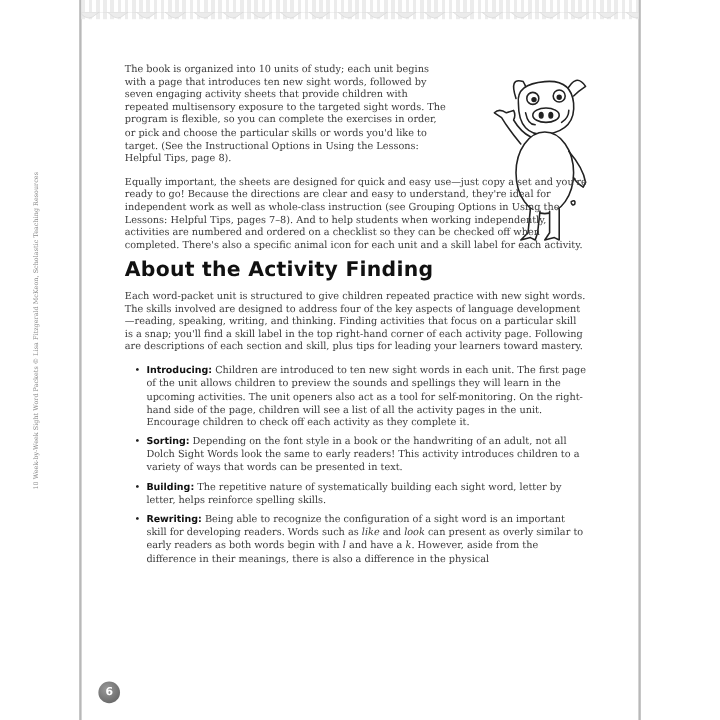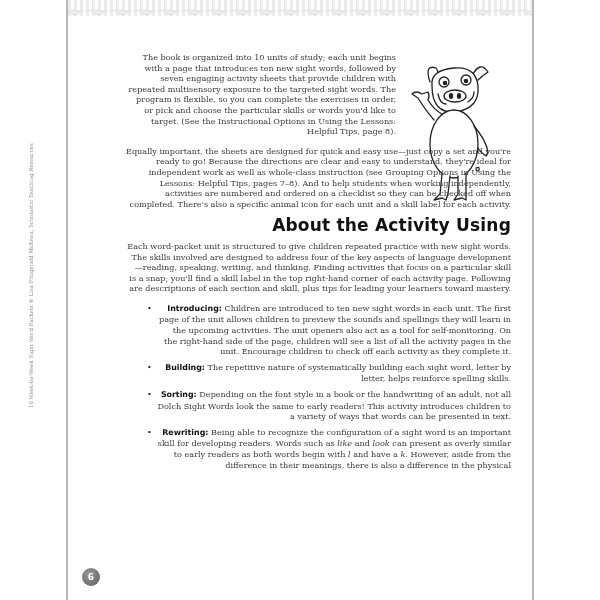--- a/index.html
+++ b/index.html
@@ -24,31 +24,31 @@
     transform-origin: 0 0; transform: rotate(-90deg);
     font-size: 5.3px; color: #888; white-space: nowrap; letter-spacing: 0.05px;
   }
   .page-num {
     position: absolute; left: 82px; top: 568px; width: 18px; height: 18px; border-radius: 50%;
     background: radial-gradient(circle at 40% 35%, #9a9a9a, #5a5a5a);
     color: #fff; font-family: "DejaVu Sans", sans-serif; font-weight: bold; font-size: 9px;
     display: flex; align-items: center; justify-content: center;
   }
   .content {
-    position: absolute; left: 126px; top: 52px; width: 385px;
-    font-size: 8.1px; line-height: 10.6px; color: #3a3a3a; text-align: right;
+    position: absolute; left: 104px; top: 52px; width: 385px;
+    font-size: 8.1px; line-height: 10.6px; color: #3a3a3a;
   }
   p { margin: 0 0 9px 0; }
   .p1 { width: 270px; }
   h2 {
     font-family: "DejaVu Sans", sans-serif; font-weight: 900; font-size: 17px; color: #111;
     margin: 11px 0 10px 0; letter-spacing: 0.2px;
   }
   ul { margin: 0; padding: 0 0 0 18px; list-style: none; }
-  li { position: relative; margin: 0 0 5px 13px; }
+  li { position: relative; margin: 0 0 5px 0; }
   li::before { content: "\2022"; position: absolute; left: -10px; top: 0; color: #222; }
   .skill { font-family: "DejaVu Sans", sans-serif; font-weight: bold; color: #111; font-size: 7.9px; }
   em { }
   .pig { position: absolute; left: 402px; top: 52px; width: 100px; height: 150px; }
 </style>
 </head>
 <body>
 
 <div class="page">
   <div class="header-band"></div>
@@ -89,32 +89,32 @@
   <path d="M56,124 L56,142 L52,148 L60,146 L64,148 L64,142 L64,122" fill="#fff"></path>
 </svg>
 
 <div class="content">
   <p class="p1">The book is organized into 10 units of study; each unit begins with a page that introduces ten new sight words, followed by seven engaging activity sheets that provide children with repeated multisensory exposure to the targeted sight words. The program is flexible, so you can complete the exercises in order, or pick and choose the particular skills or words you'd like to target. (See the Instructional Options in Using the Lessons: Helpful Tips, page 8).</p>
   <p>
     <span>Equally important, the sheets are designed for quick and easy use—just copy a set and you're ready to go! Because the directions are clear and easy to understand, they're ideal for independent work as well as whole-class instruction (see Grouping Options in Using the Lessons: Helpful Tips, pages 7–8). And to help students</span>
     <span>when working independently, activities are numbered and ordered on a checklist so they can be checked off when completed. There's also a specific animal icon for each unit and a skill label for each activity.</span>
   </p>
 
-  <h2>About the Activity Using</h2>
+  <h2>About the Activity Finding</h2>
   <p>Each word-packet unit is structured to give children repeated practice with new sight words. The skills involved are designed to address four of the key aspects of language development—reading, speaking, writing, and thinking. Finding activities that focus on a particular skill is a snap; you'll find a skill label in the top right-hand corner of each activity page. Following are descriptions of each section and skill, plus tips for leading your learners toward mastery.</p>
 
   <ul>
     <li>
       <span class="skill">Introducing:</span><span> Children are introduced to ten new sight words in each unit. The first page of the unit allows children to preview the sounds and spellings they will learn in the upcoming activities. The unit openers also act as a tool for self-monitoring. On the right-hand side of the page, children will see a list of all the activity pages in the unit. Encourage children to check off each activity as they complete it.</span>
     </li>
     <li>
-      <span class="skill">Building:</span><span> The repetitive nature of systematically building each sight word, letter by letter, helps reinforce spelling skills.</span>
+      <span class="skill">Sorting:</span><span> Depending on the font style in a book or the handwriting of an adult, not all Dolch Sight Words look the same to early readers! This activity introduces children to a variety of ways that words can be presented in text.</span>
     </li>
     <li>
-      <span class="skill">Sorting:</span><span> Depending on the font style in a book or the handwriting of an adult, not all Dolch Sight Words look the same to early readers! This activity introduces children to a variety of ways that words can be presented in text.</span>
+      <span class="skill">Building:</span><span> The repetitive nature of systematically building each sight word, letter by letter, helps reinforce spelling skills.</span>
     </li>
     <li>
       <span class="skill">Rewriting:</span><span> Being able to recognize the configuration of a sight word is an important skill for developing readers. Words such as </span><em>like</em><span> and </span><em>look</em><span> can present as overly similar to early readers as both words begin with </span><em>l</em><span> and have a </span><em>k</em><span>. However, aside from the difference in their meanings, there is also a difference in the physical</span>
     </li>
   </ul>
 </div>
 
 <div class="page-num">6</div>
 
 </body></html>

